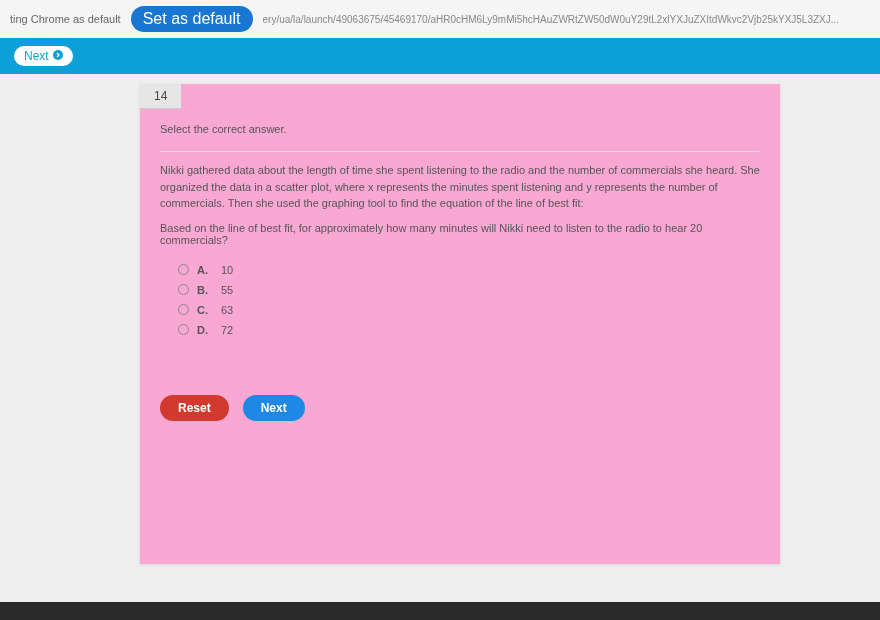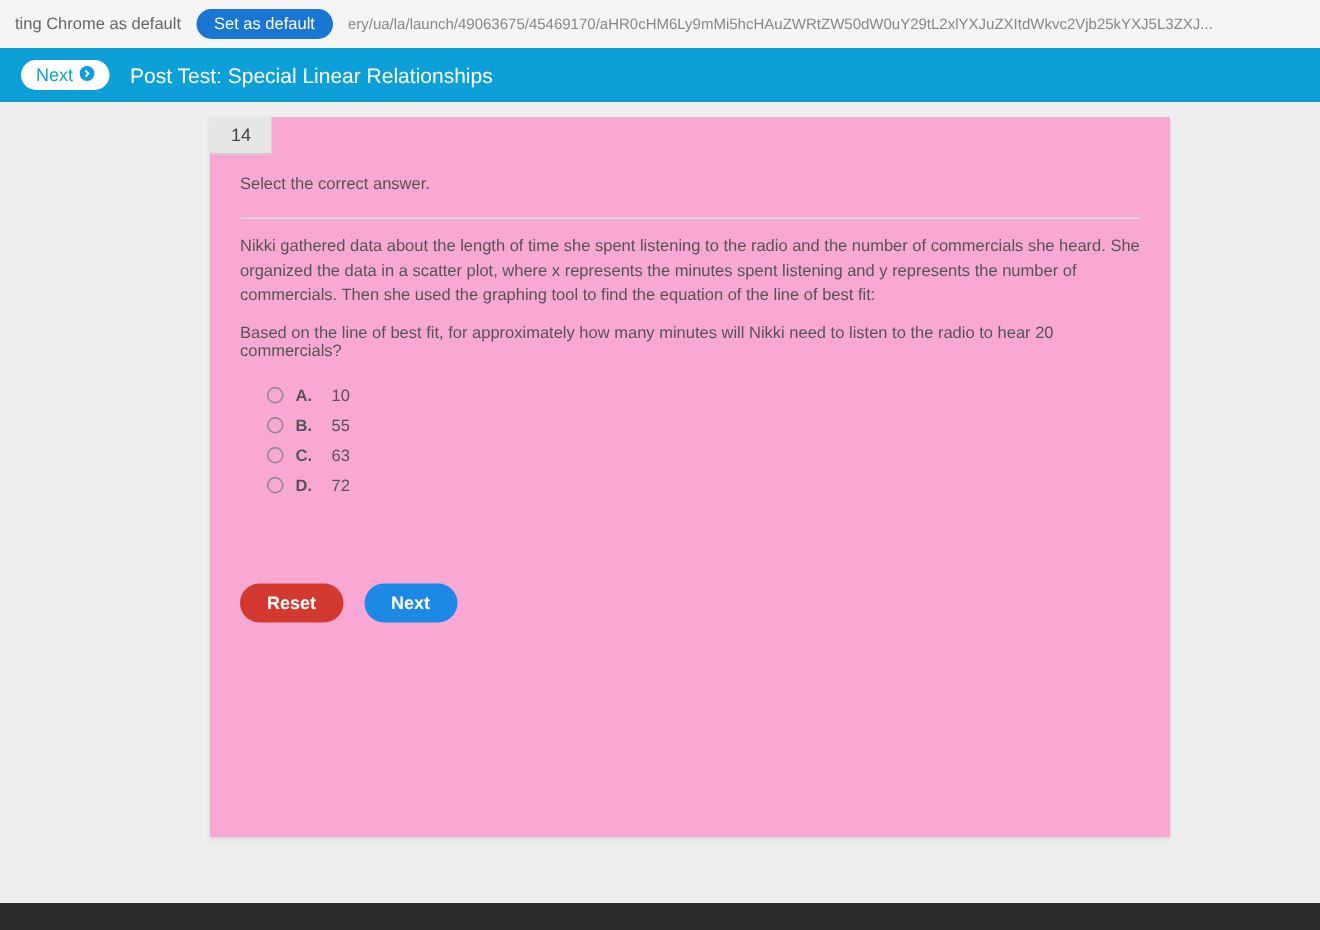--- a/index.html
+++ b/index.html
@@ -25,21 +25,21 @@
       color: #888;
       font-size: 10px;
       white-space: nowrap;
       overflow: hidden;
     }
     .default-pill {
       background: #1976d2;
       color: white;
       padding: 4px 12px;
       border-radius: 14px;
-      font-size: 11px;
+      font-size: 16px;
       cursor: pointer;
     }
     .page-header {
       background: #0d9fd8;
       color: white;
       display: flex;
       align-items: center;
       justify-content: space-between;
       padding: 8px 14px;
       font-size: 14px;
@@ -190,21 +190,20 @@
   <div class="header-left">
     <span class="next-pill">
       <span>Next</span>
       <span>
         <svg width="10" height="10" viewBox="0 0 10 10">
             <circle cx="5" cy="5" r="5" fill="#0d9fd8"></circle>
             <path d="M4 3 L6 5 L4 7" stroke="white" stroke-width="1.2" fill="none"></path>
           </svg>
       </span>
     </span>
-    <span>Post Test: Special Linear Relationships</span>
   </div>
 </div>
 
 <div class="content-wrap">
   <div class="card">
     <div class="q-number-tab">14</div>
     <div class="card-body">
       <div class="instruction">Select the correct answer.</div>
       <div class="divider"></div>
       <div class="passage">Nikki gathered data about the length of time she spent listening to the radio and the number of commercials she heard. She organized the data in a scatter plot, where x represents the minutes spent listening and y represents the number of commercials. Then she used the graphing tool to find the equation of the line of best fit:</div>

